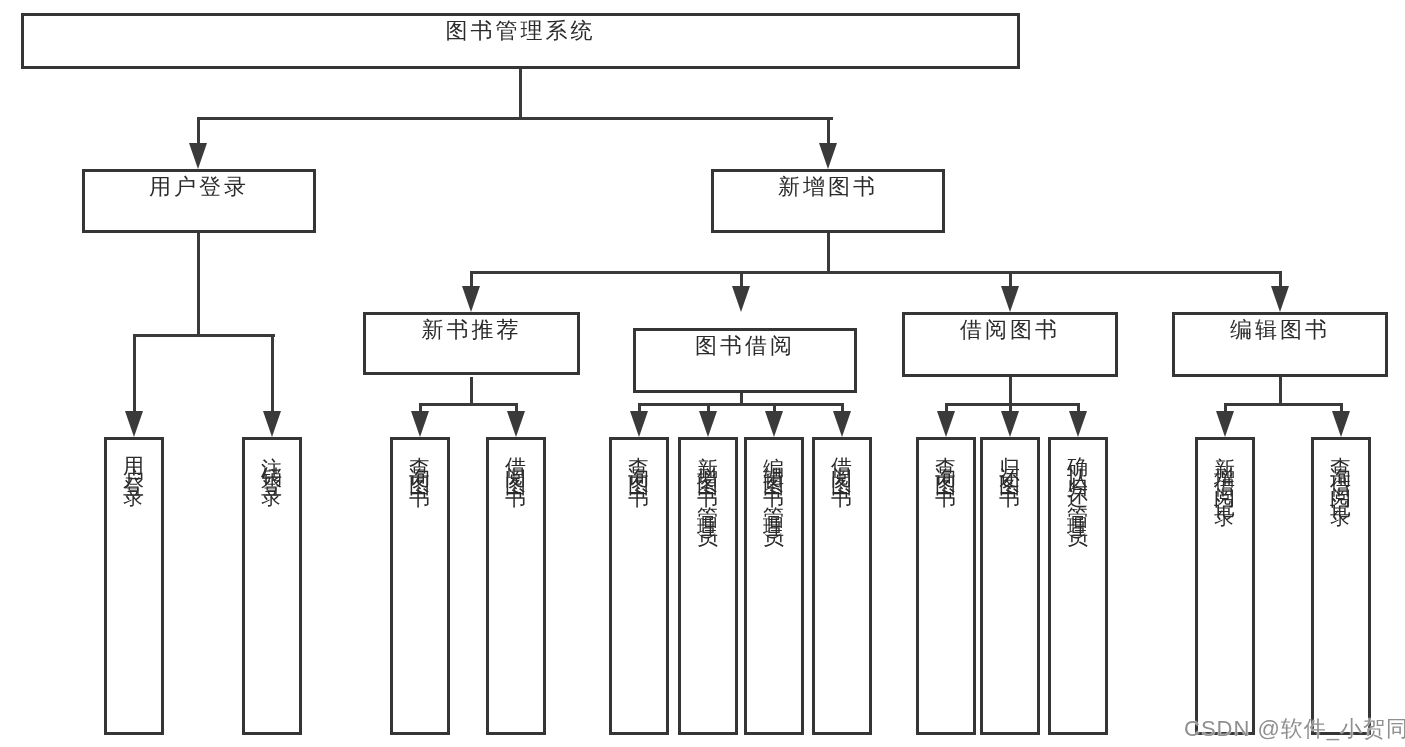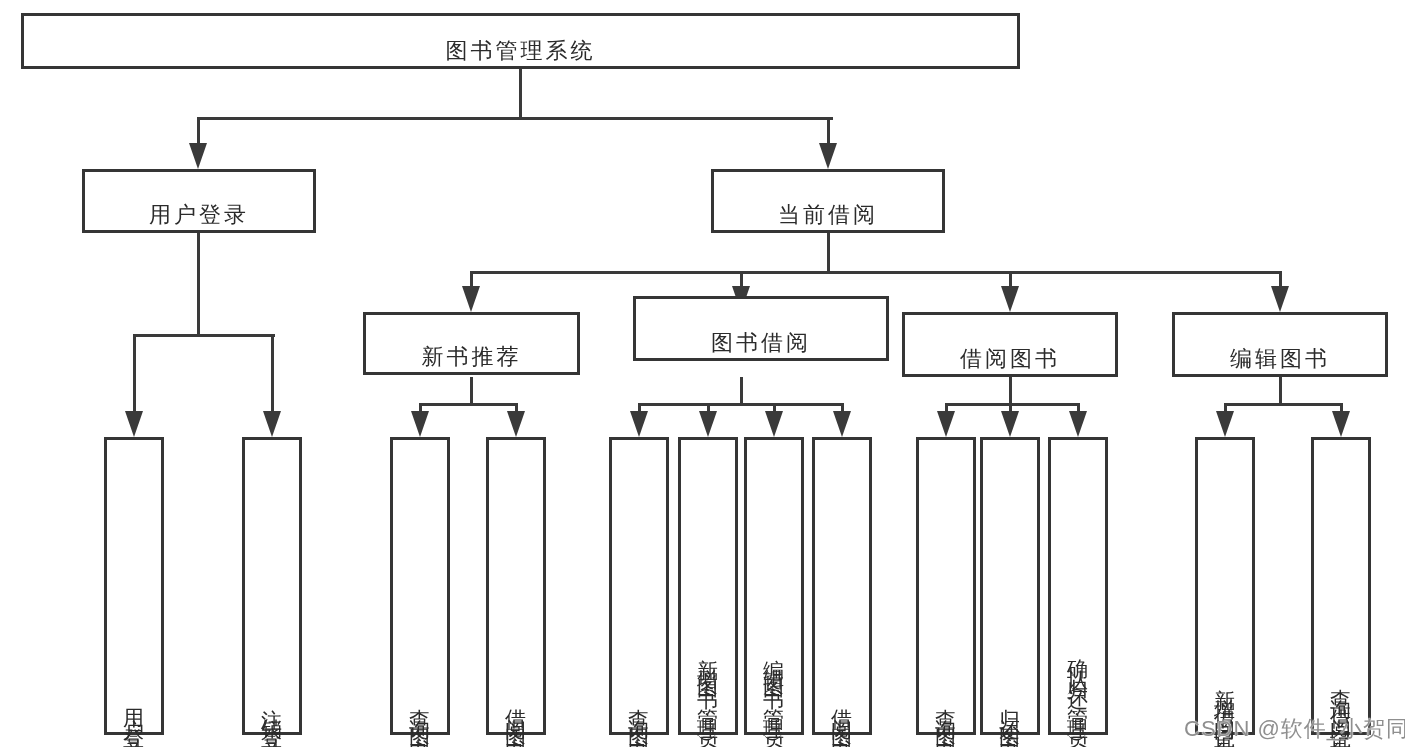--- a/index.html
+++ b/index.html
@@ -10,21 +10,21 @@
   }
   
   .ln { position:absolute; background:#3a3a3a; }
   
   .ar { position:absolute; width:0; height:0;
         border-left:9px solid transparent;
         border-right:9px solid transparent;
         border-top:26px solid #3a3a3a; }
   
   .node { position:absolute; box-sizing:border-box; background:#fff;
-          border:3px solid #353535; display:flex; align-items:flex-end;
+          border:3px solid #353535; display:flex; align-items:flex-start;
           justify-content:center; color:#2b2b2b; font-size:22px;
           letter-spacing:3px; white-space:nowrap; }
   .node span { display:block; }
   .leaf { font-size:21px; letter-spacing:0; }
   .leaf span { writing-mode:vertical-rl; text-orientation:mixed;
                letter-spacing:10px; line-height:1; }
   .watermark { position:absolute; left:1184px; top:714px; font-size:22px;
                color:#8f8f8f; letter-spacing:1px; white-space:nowrap;
                text-shadow:0 0 2px #ffffff, 0 0 1px #ffffff; }
 </style>
@@ -93,27 +93,27 @@
   <i class="ar" style="left:1332px;top:411px"></i>
 
   <div class="node" style="left:21px;top:13px;width:999px;height:56px">
     <span>图书管理系统</span>
   </div>
 
   <div class="node" style="left:82px;top:169px;width:234px;height:64px">
     <span>用户登录</span>
   </div>
   <div class="node" style="left:711px;top:169px;width:234px;height:64px">
-    <span>当前借阅</span>
+    <span>新增图书</span>
   </div>
 
   <div class="node" style="left:363px;top:312px;width:217px;height:63px">
     <span>新书推荐</span>
   </div>
-  <div class="node" style="left:633px;top:296px;width:256px;height:65px">
+  <div class="node" style="left:633px;top:328px;width:224px;height:65px">
     <span>图书借阅</span>
   </div>
   <div class="node" style="left:902px;top:312px;width:216px;height:65px">
     <span>借阅图书</span>
   </div>
   <div class="node" style="left:1172px;top:312px;width:216px;height:65px">
     <span>编辑图书</span>
   </div>
 
   <div class="node leaf" style="left:104px;top:437px;width:60px;height:298px">

